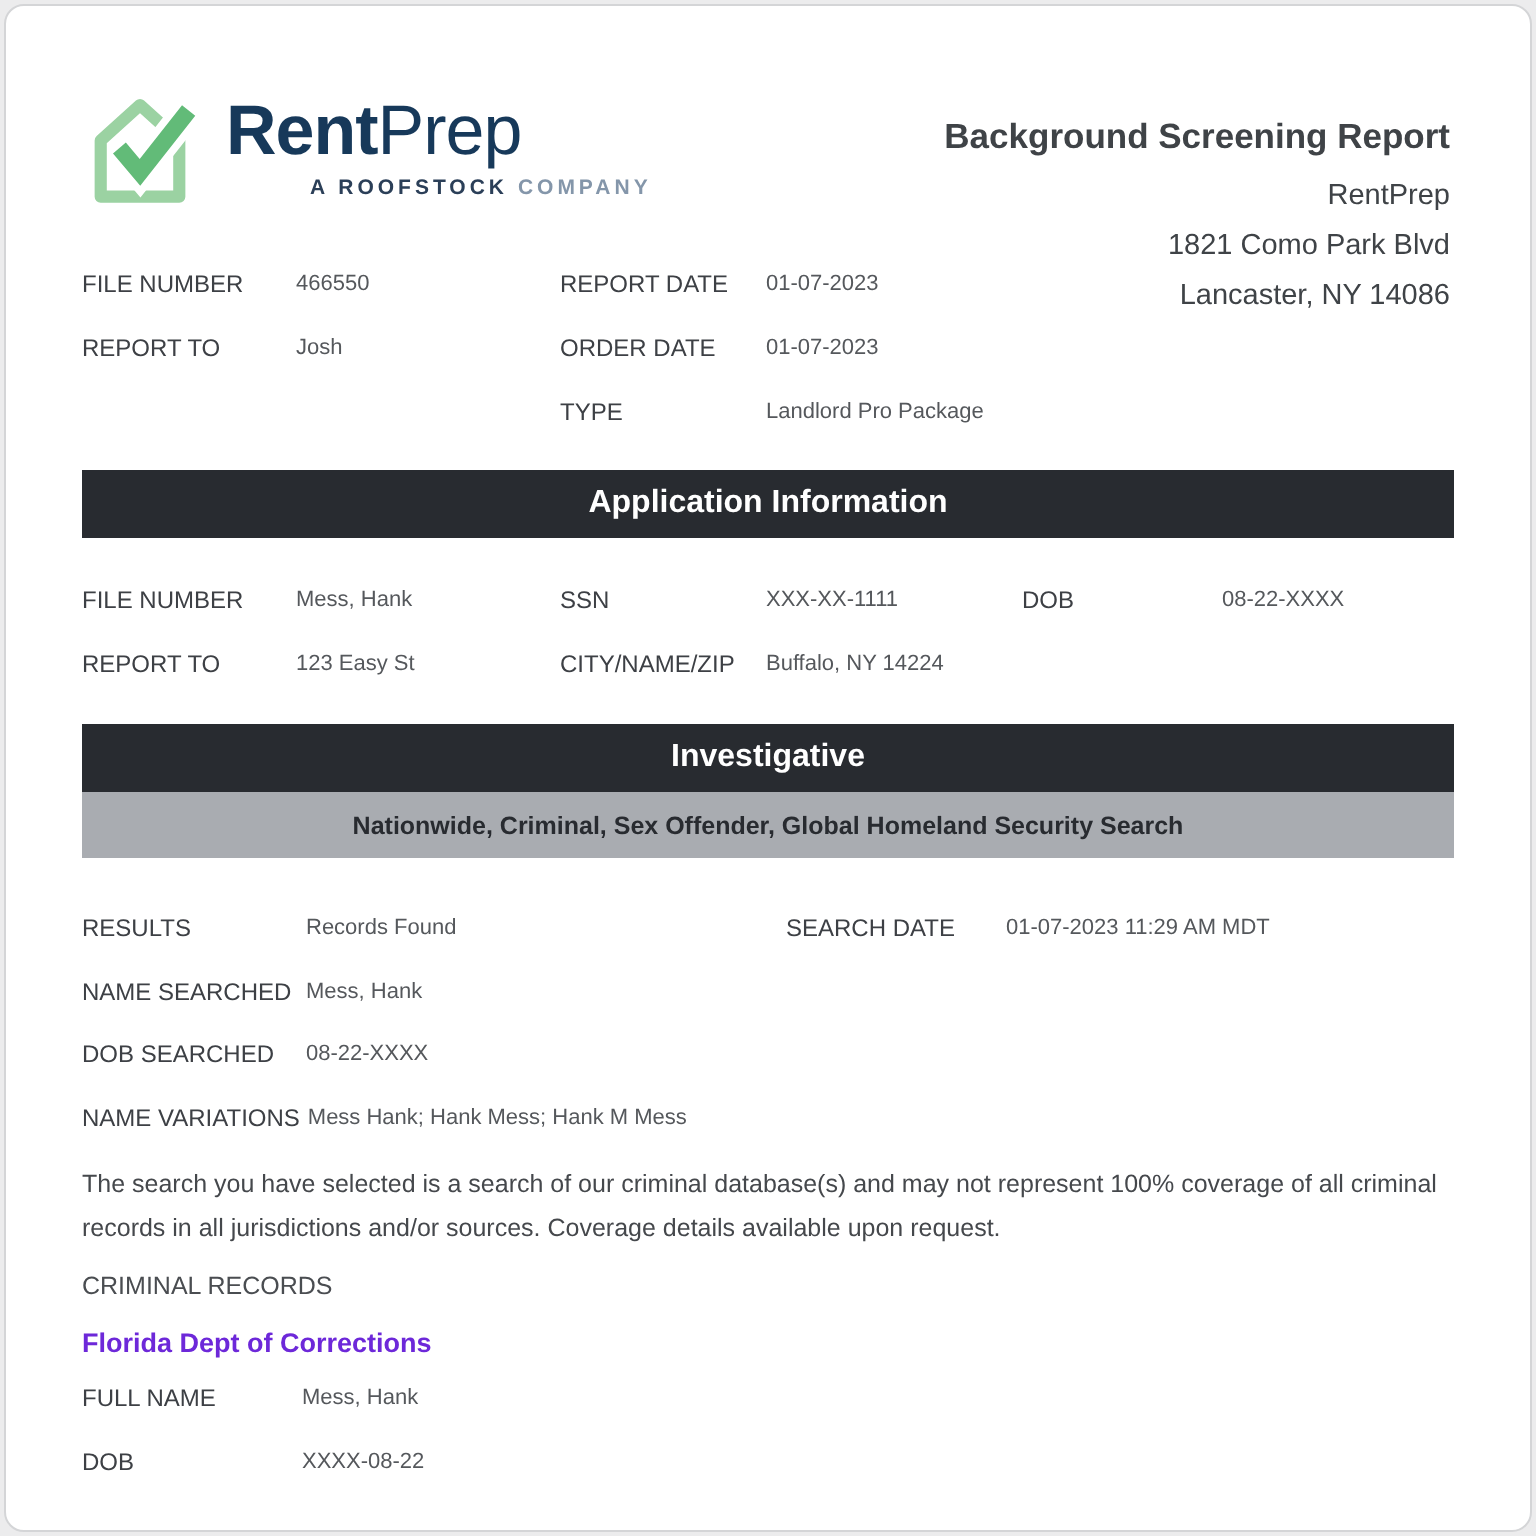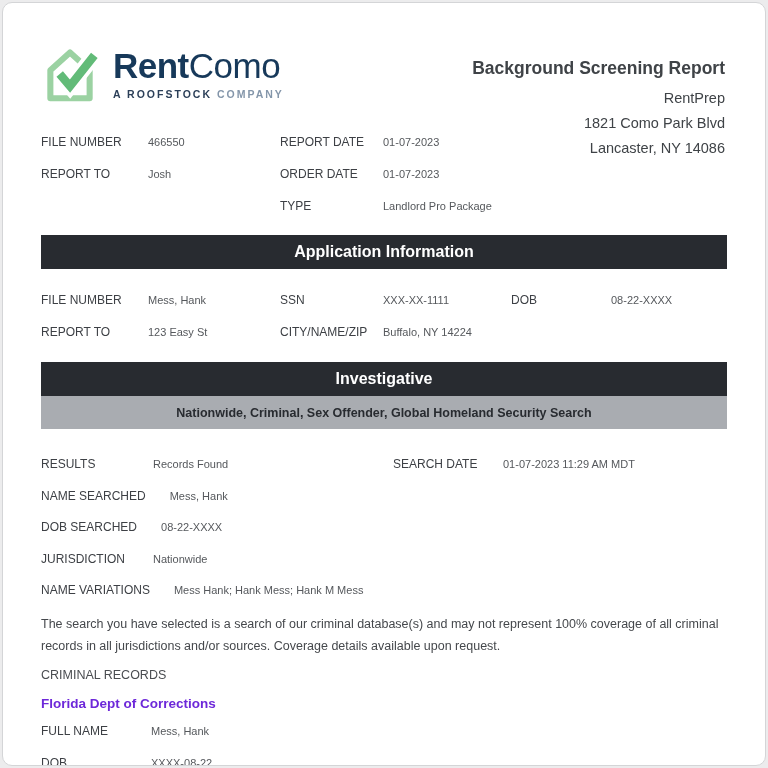--- a/index.html
+++ b/index.html
@@ -21,21 +21,21 @@
   }
   .content { padding: 0 38px; position: relative; }
 
   
   .logo { position: absolute; top: 40px; left: 38px; display: flex; align-items: flex-start; }
   .logo-icon { width: 58px; height: 62px; margin-right: 14px; }
   .logo-text { padding-top: 4px; }
   .brand { font-size: 35px; line-height: 38px; color: #17395a; letter-spacing: -0.5px; }
   .brand .b1 { font-weight: 700; }
   .brand .b2 { font-weight: 400; }
-  .tagline { margin-top: 3px; font-size: 10.5px; letter-spacing: 2px; }
+  .tagline { margin-top: 3px; font-size: 10.5px; letter-spacing: 2px; margin-left: 42px; }
   .tagline .t1 { font-weight: 700; color: #2b3f58; }
   .tagline .t2 { font-weight: 700; color: #8496aa; }
 
   
   .addr { position: absolute; top: 55px; right: 40px; text-align: right; color: #3f4347; }
   .addr-title { font-size: 17.5px; font-weight: 700; margin-bottom: 7px; }
   .addr-line { font-size: 14.5px; line-height: 25px; }
 
   
   .meta { padding-top: 130px; }
@@ -73,21 +73,21 @@
   .app-row {
     display: grid;
     grid-template-columns: 107px 132px 103px 128px 100px 1fr;
     line-height: 19px;
     margin-bottom: 13px;
   }
 
   
   .inv-rows { margin-top: 26px; }
   .inv-row { display: flex; line-height: 19px; margin-bottom: 12.5px; }
-  .inv-row .lbl { flex: 0 0 auto; min-width: 112px; padding-right: 24px; }
+  .inv-row .lbl { flex: 0 0 auto; min-width: 112px; padding-right: 4px; }
   .results-row {
     display: grid;
     grid-template-columns: 112px 240px 110px 1fr;
     line-height: 19px;
     margin-bottom: 12.5px;
   }
   .disclaimer {
     margin-top: 6px;
     font-size: 12.5px;
     line-height: 22px;
@@ -104,21 +104,21 @@
 
 <div class="frame">
 
   <div class="logo">
     <svg class="logo-icon" viewBox="0 0 62 66">
       <path d="M10 29 L31 10 L52 29 V59 H10 Z" fill="none" stroke="#9bd2a2" stroke-width="6.5" stroke-linejoin="round"></path>
       <path d="M20 33 L31 46 L57 13" fill="none" stroke="#ffffff" stroke-width="17" stroke-linecap="butt"></path>
       <path d="M20 33 L31 46 L57 13" fill="none" stroke="#62bb78" stroke-width="9" stroke-linecap="butt"></path>
     </svg>
     <div class="logo-text">
-      <div class="brand"><span class="b1">Rent</span><span class="b2">Como</span></div>
+      <div class="brand"><span class="b1">Rent</span><span class="b2">Prep</span></div>
       <div class="tagline"><span class="t1">A ROOFSTOCK</span> <span class="t2">COMPANY</span></div>
     </div>
   </div>
 
   <div class="addr">
     <div class="addr-title">Background Screening Report</div>
     <div class="addr-line">RentPrep</div>
     <div class="addr-line">1821 Como Park Blvd</div>
     <div class="addr-line">Lancaster, NY 14086</div>
   </div>
@@ -179,24 +179,20 @@
       </div>
       <div class="inv-row">
         <span class="lbl">NAME SEARCHED</span>
         <span class="val">Mess, Hank</span>
       </div>
       <div class="inv-row">
         <span class="lbl">DOB SEARCHED</span>
         <span class="val">08-22-XXXX</span>
       </div>
       <div class="inv-row">
-        <span class="lbl">JURISDICTION</span>
-        <span class="val">Nationwide</span>
-      </div>
-      <div class="inv-row">
         <span class="lbl">NAME VARIATIONS</span>
         <span class="val">Mess Hank; Hank Mess; Hank M Mess</span>
       </div>
     </div>
 
     <p class="disclaimer">The search you have selected  is a search of our criminal database(s) and may not represent 100% coverage of all criminal records in all jurisdictions and/or sources. Coverage details available upon request.</p>
 
     <div class="records-heading">CRIMINAL RECORDS</div>
     <div class="record-source">Florida Dept of Corrections</div>
 

